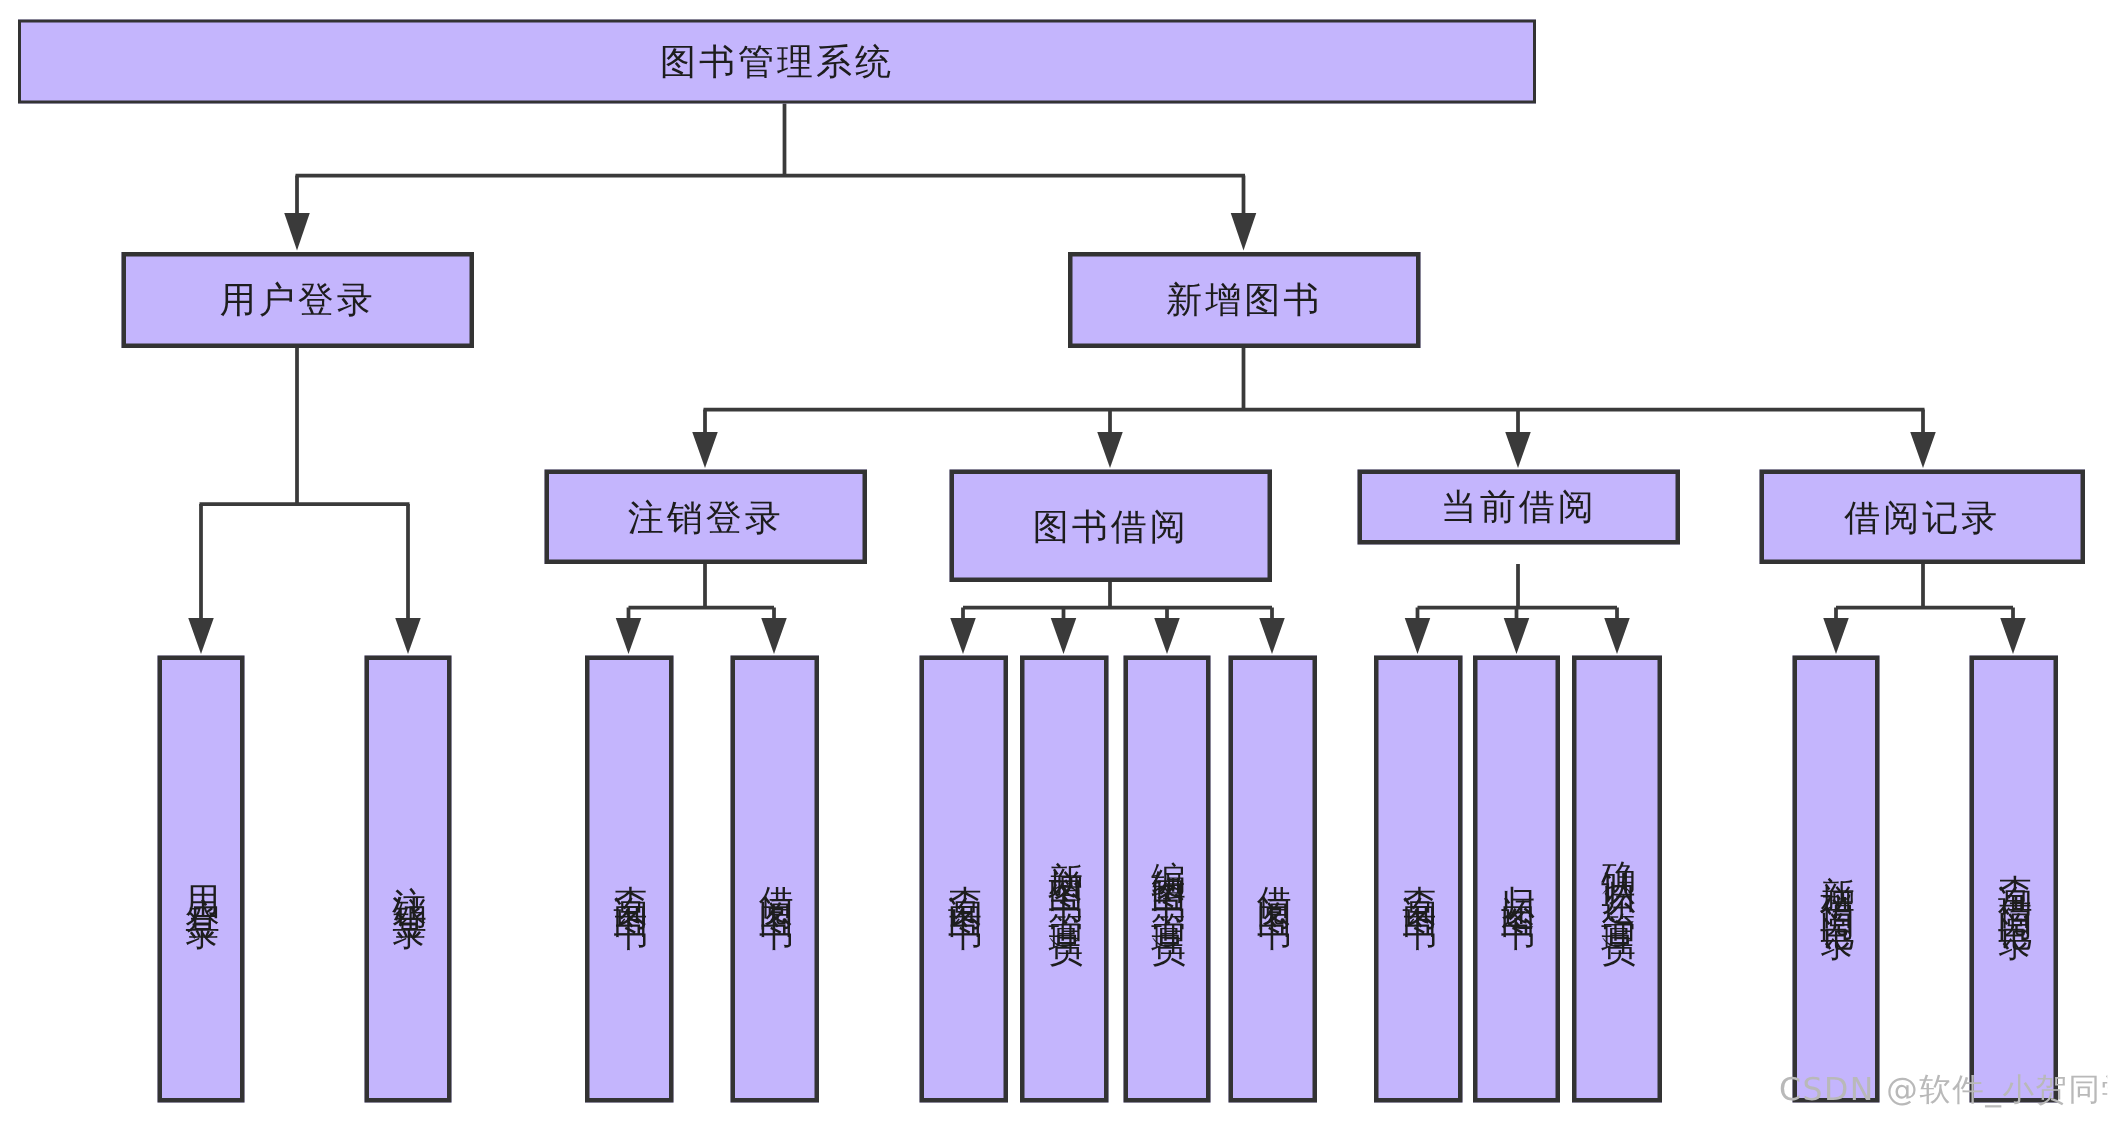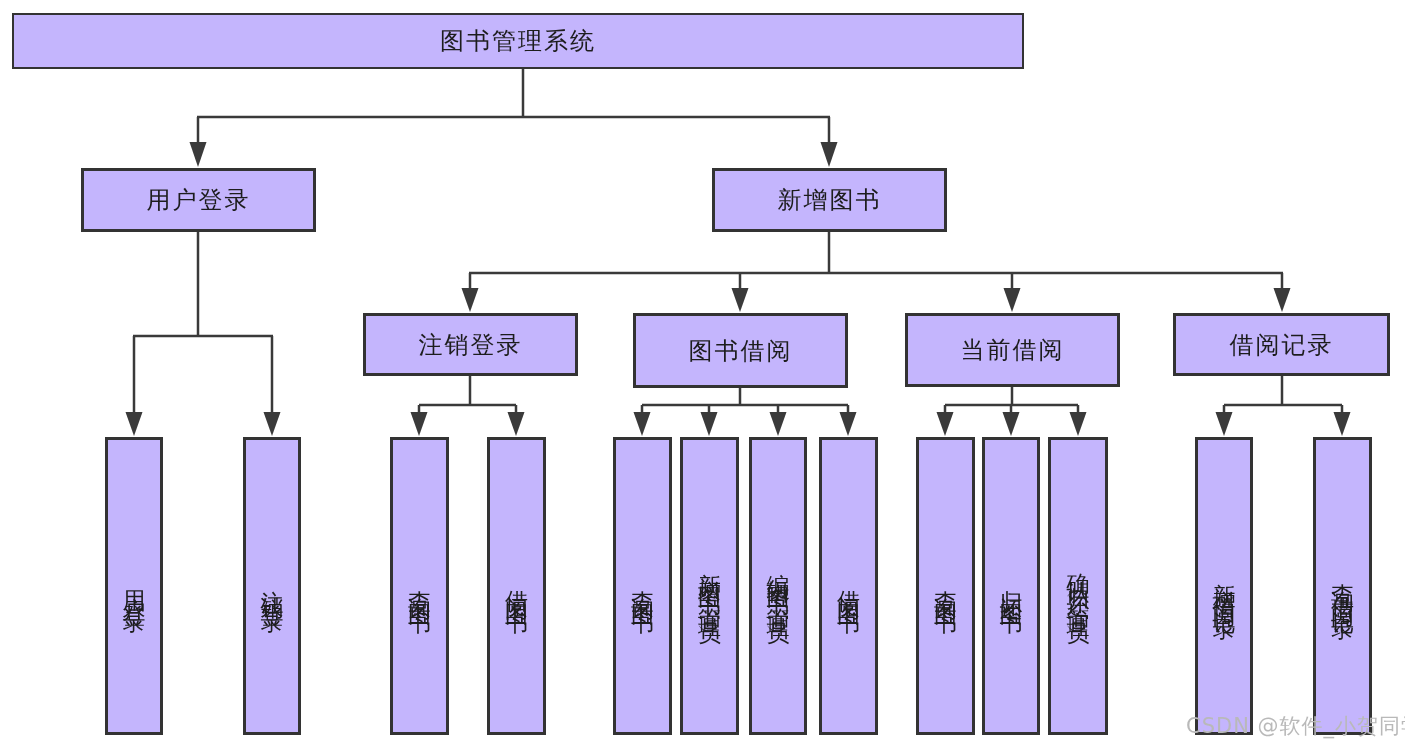--- a/index.html
+++ b/index.html
@@ -99,21 +99,21 @@
   <div class="box h" style="left:712px;top:168px;width:235px;height:64px">
     <span>新增图书</span>
   </div>
 
   <div class="box h" style="left:363px;top:313px;width:215px;height:63px">
     <span>注销登录</span>
   </div>
   <div class="box h" style="left:633px;top:313px;width:215px;height:75px">
     <span>图书借阅</span>
   </div>
-  <div class="box h" style="left:905px;top:313px;width:215px;height:74px">
+  <div class="box h" style="left:905px;top:313px;width:215px;height:50px">
     <span>当前借阅</span>
   </div>
   <div class="box h" style="left:1173px;top:313px;width:217px;height:63px">
     <span>借阅记录</span>
   </div>
 
   <div class="box v" style="left:105px;top:437px;width:58px;height:298px">
     <span>用户登录</span>
   </div>
   <div class="box v" style="left:243px;top:437px;width:58px;height:298px">

